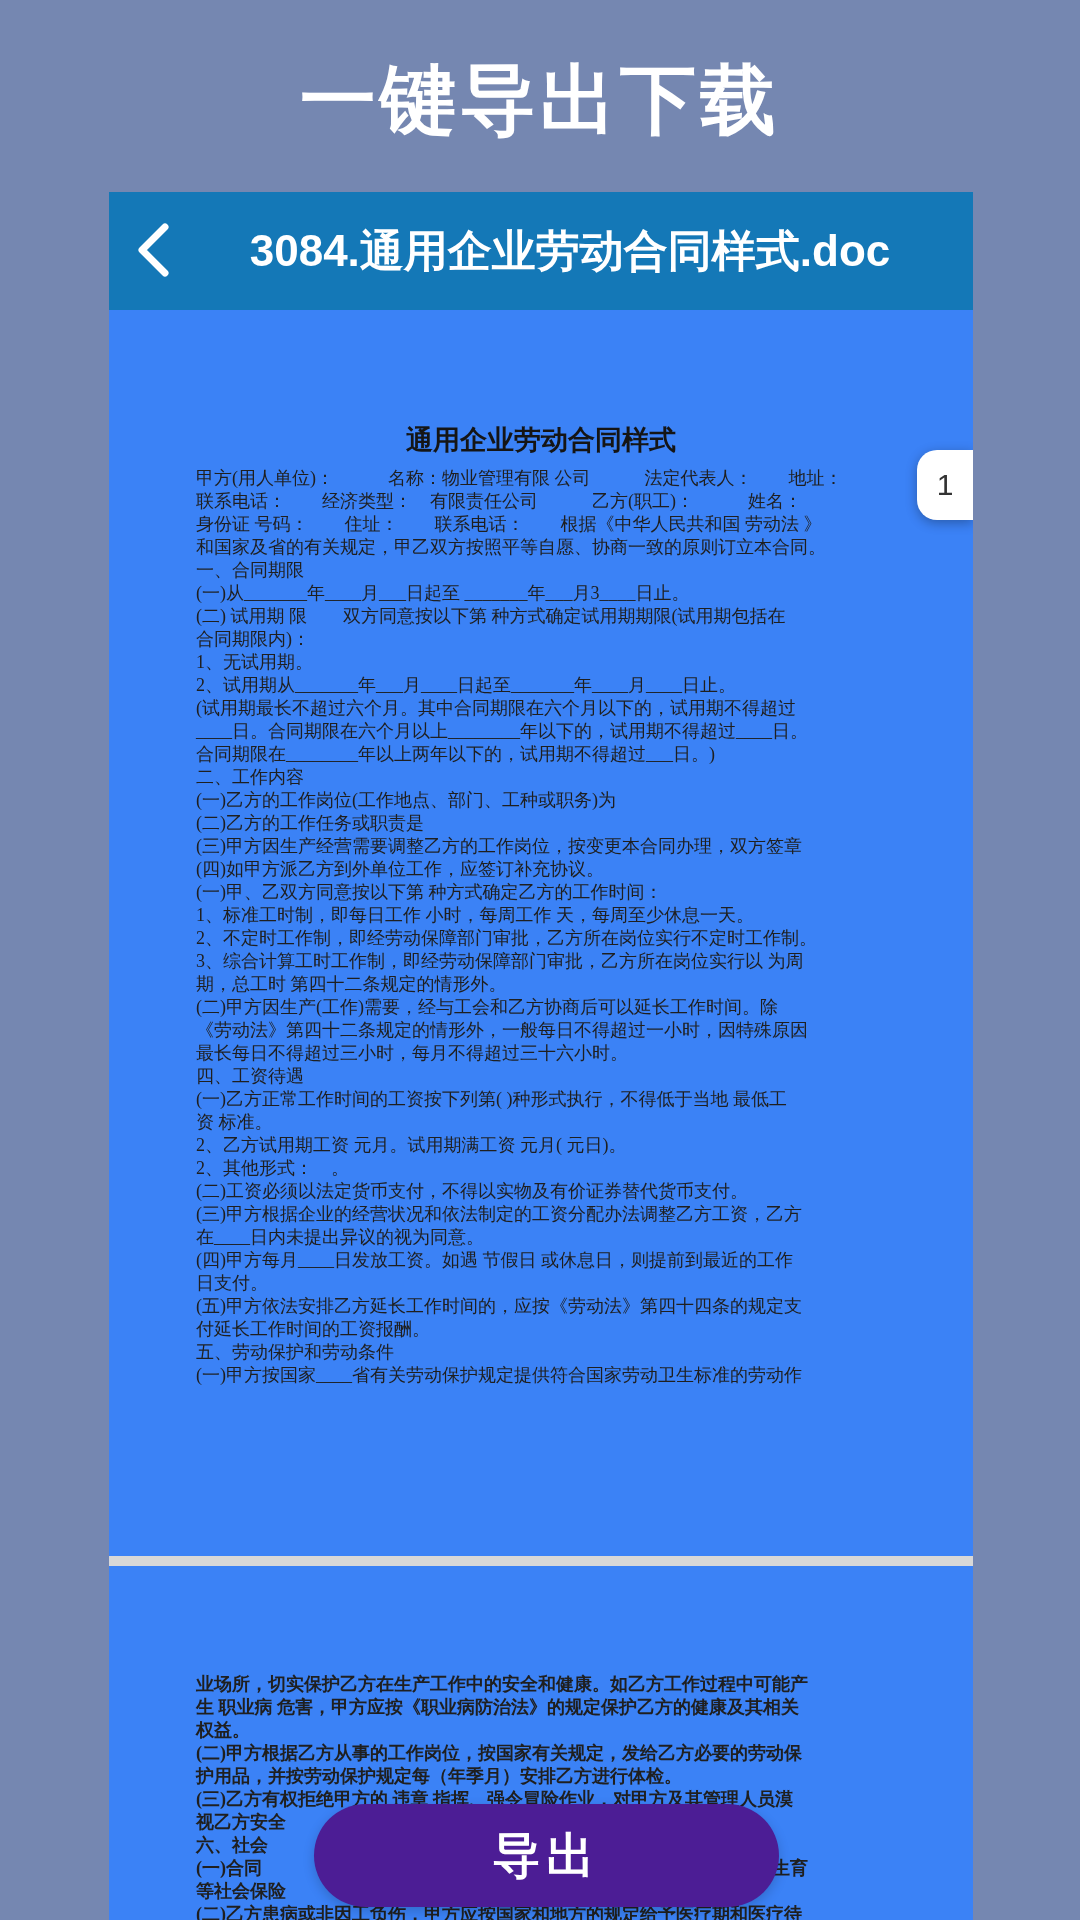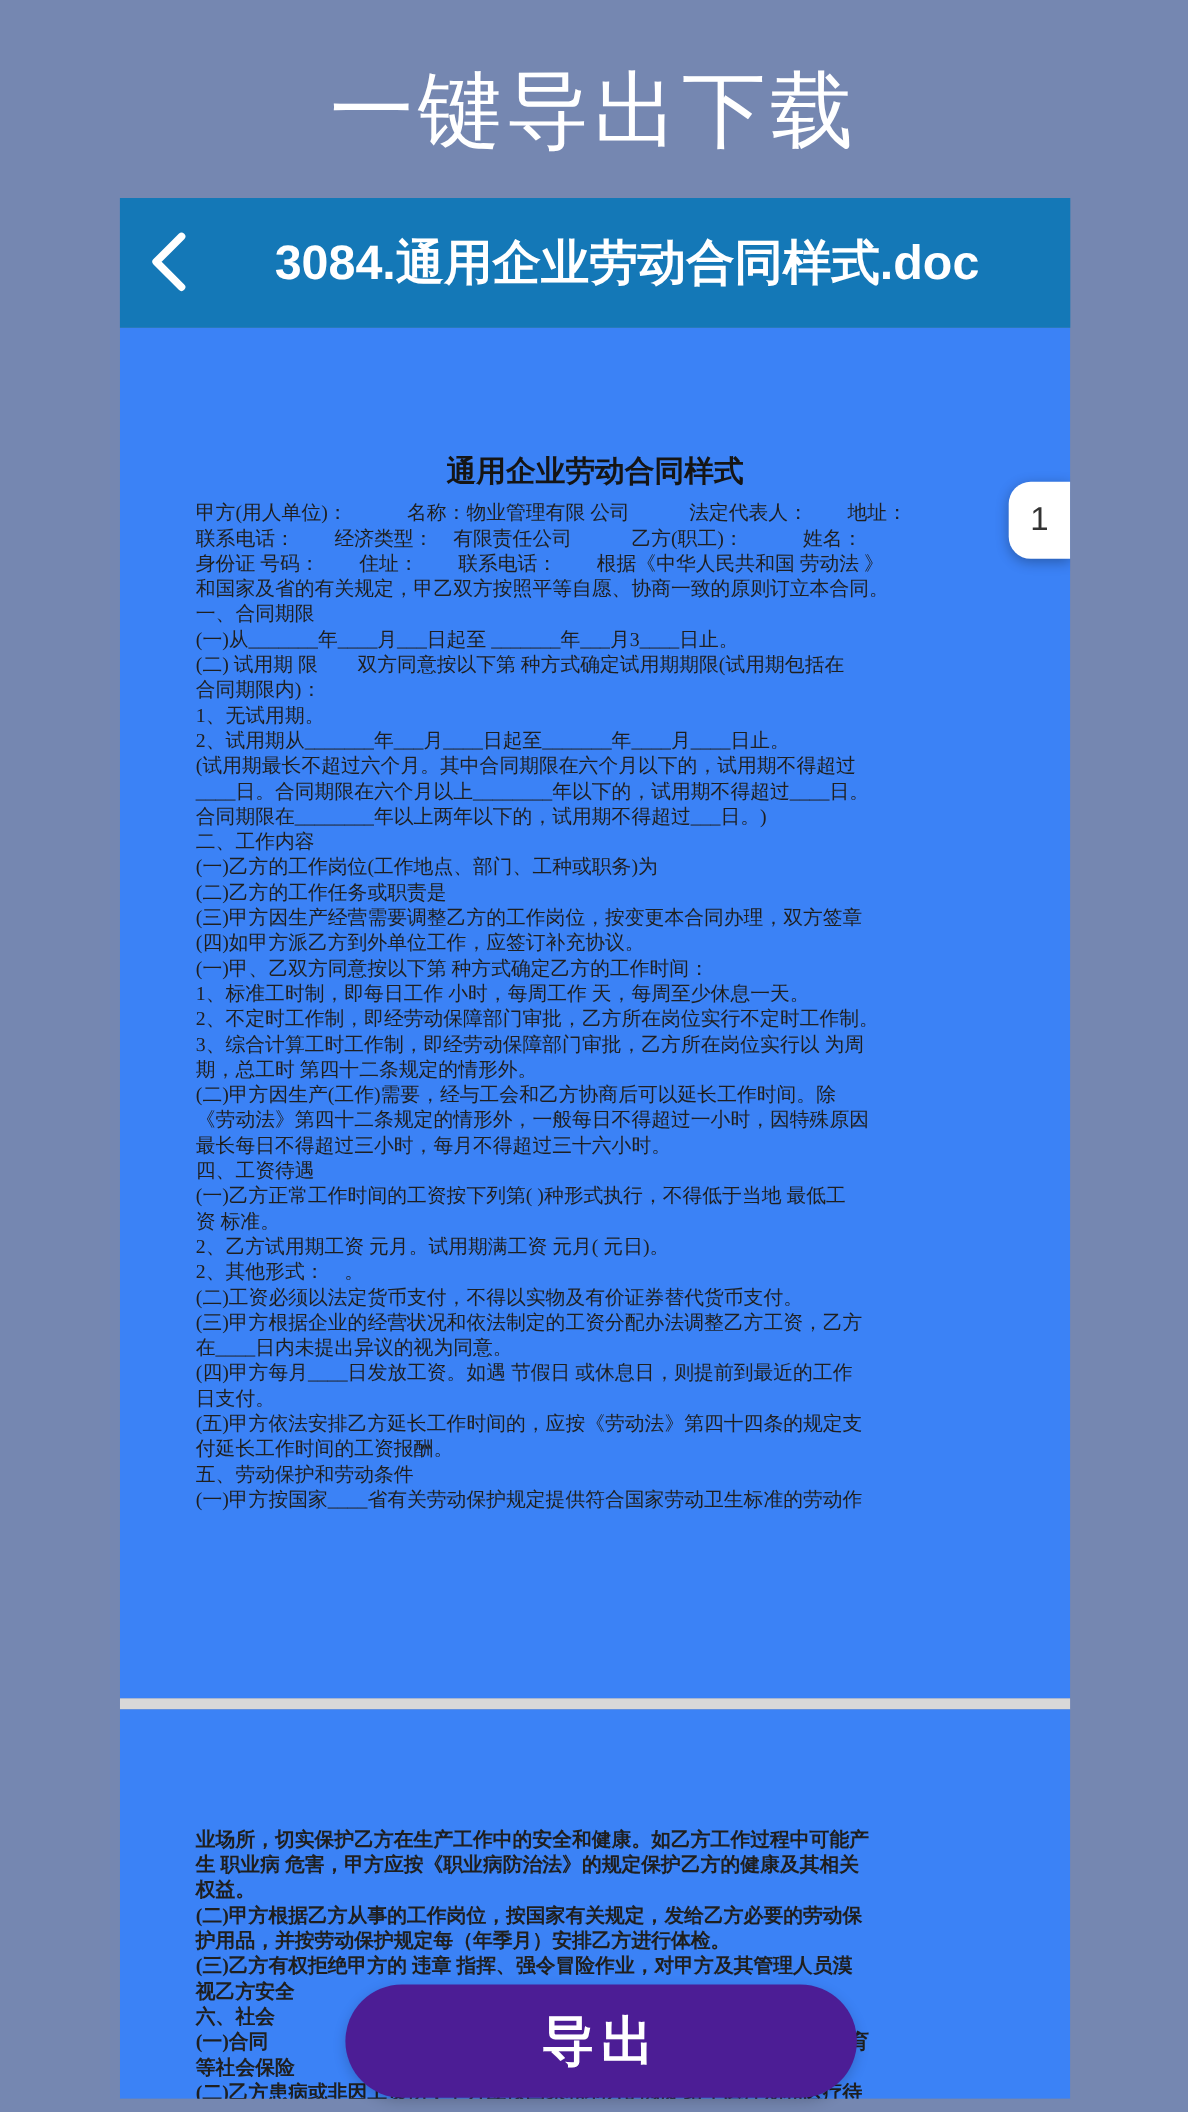--- a/index.html
+++ b/index.html
@@ -4,24 +4,24 @@
 <style>
   html,body{margin:0;padding:0;}
   body{
     width:1080px;height:1920px;overflow:hidden;position:relative;
     background:#7587B1;
     font-family:"Liberation Sans", sans-serif;
   }
   .app-title{
     position:absolute;top:50px;left:0;width:1080px;
     text-align:center;color:#ffffff;
-    font-size:76px;font-weight:normal;letter-spacing:4px;
+    font-size:76px;font-weight:bold;letter-spacing:4px;
   }
   .column{
-    position:absolute;left:109px;top:180px;width:864px;height:1288px;
+    position:absolute;left:109px;top:192px;width:864px;height:1288px;
   }
   .doc-header{
     height:118px;background:#1478B7;display:flex;align-items:center;
   }
   .back-btn{
     flex:0 0 auto;margin-left:24px;width:40px;height:60px;
     display:flex;align-items:center;justify-content:center;
     background:transparent;border:none;padding:0;cursor:pointer;
   }
   .header-title{
@@ -32,21 +32,21 @@
   .viewer{
     position:relative;width:864px;height:1610px;overflow:hidden;
   }
   .page{background:#3b82f6;width:864px;}
   .page-1{height:1246px;box-sizing:border-box;padding-top:112px;}
   .doc-title{
     text-align:center;font-size:27px;font-weight:bold;color:#151515;
     font-family:"Liberation Serif", serif;line-height:36px;
   }
   .lines{
-    margin-top:9px;padding-left:69px;
+    margin-top:9px;padding-left:87px;
     font-family:"Liberation Serif", serif;
     font-size:18px;line-height:23px;color:#1f1f1f;
   }
   .line{display:flex;white-space:pre;height:23px;width:612px;}
   .line .r{margin-left:auto;}
   .page-gap{height:10px;background:#D8D8D8;width:864px;}
   .page-2{height:354px;box-sizing:border-box;padding-top:98px;font-weight:bold;}
   .page-badge{
     position:absolute;right:0;top:140px;width:56px;height:70px;
     background:#ffffff;border-radius:20px 0 0 20px;

